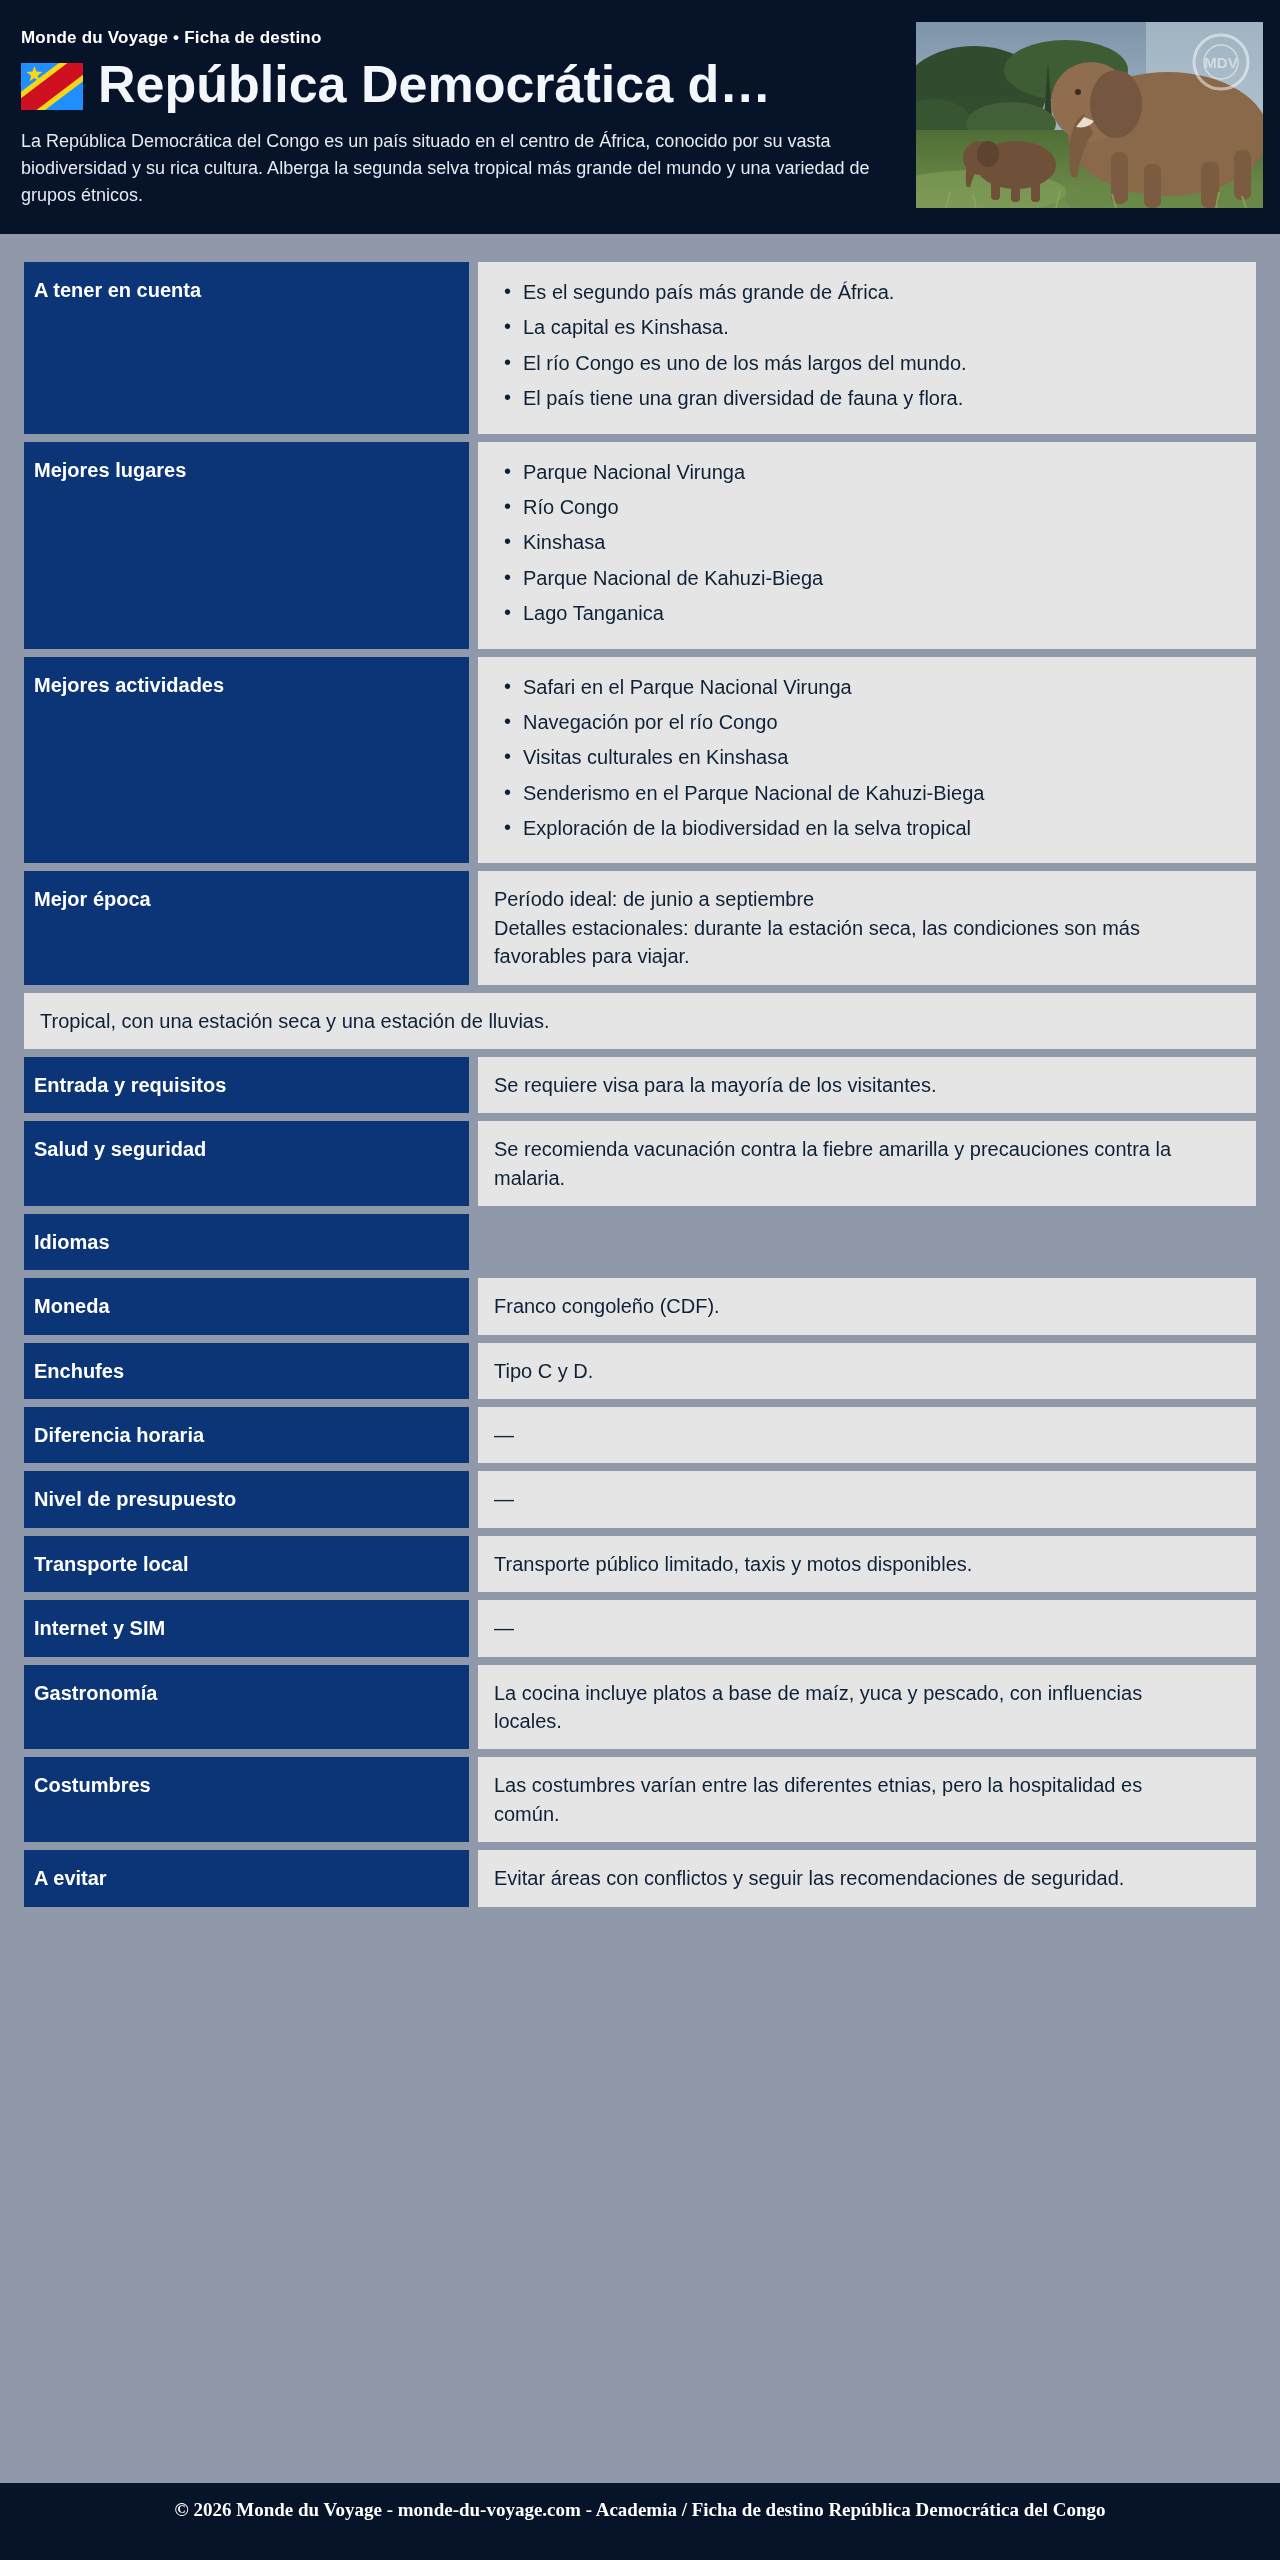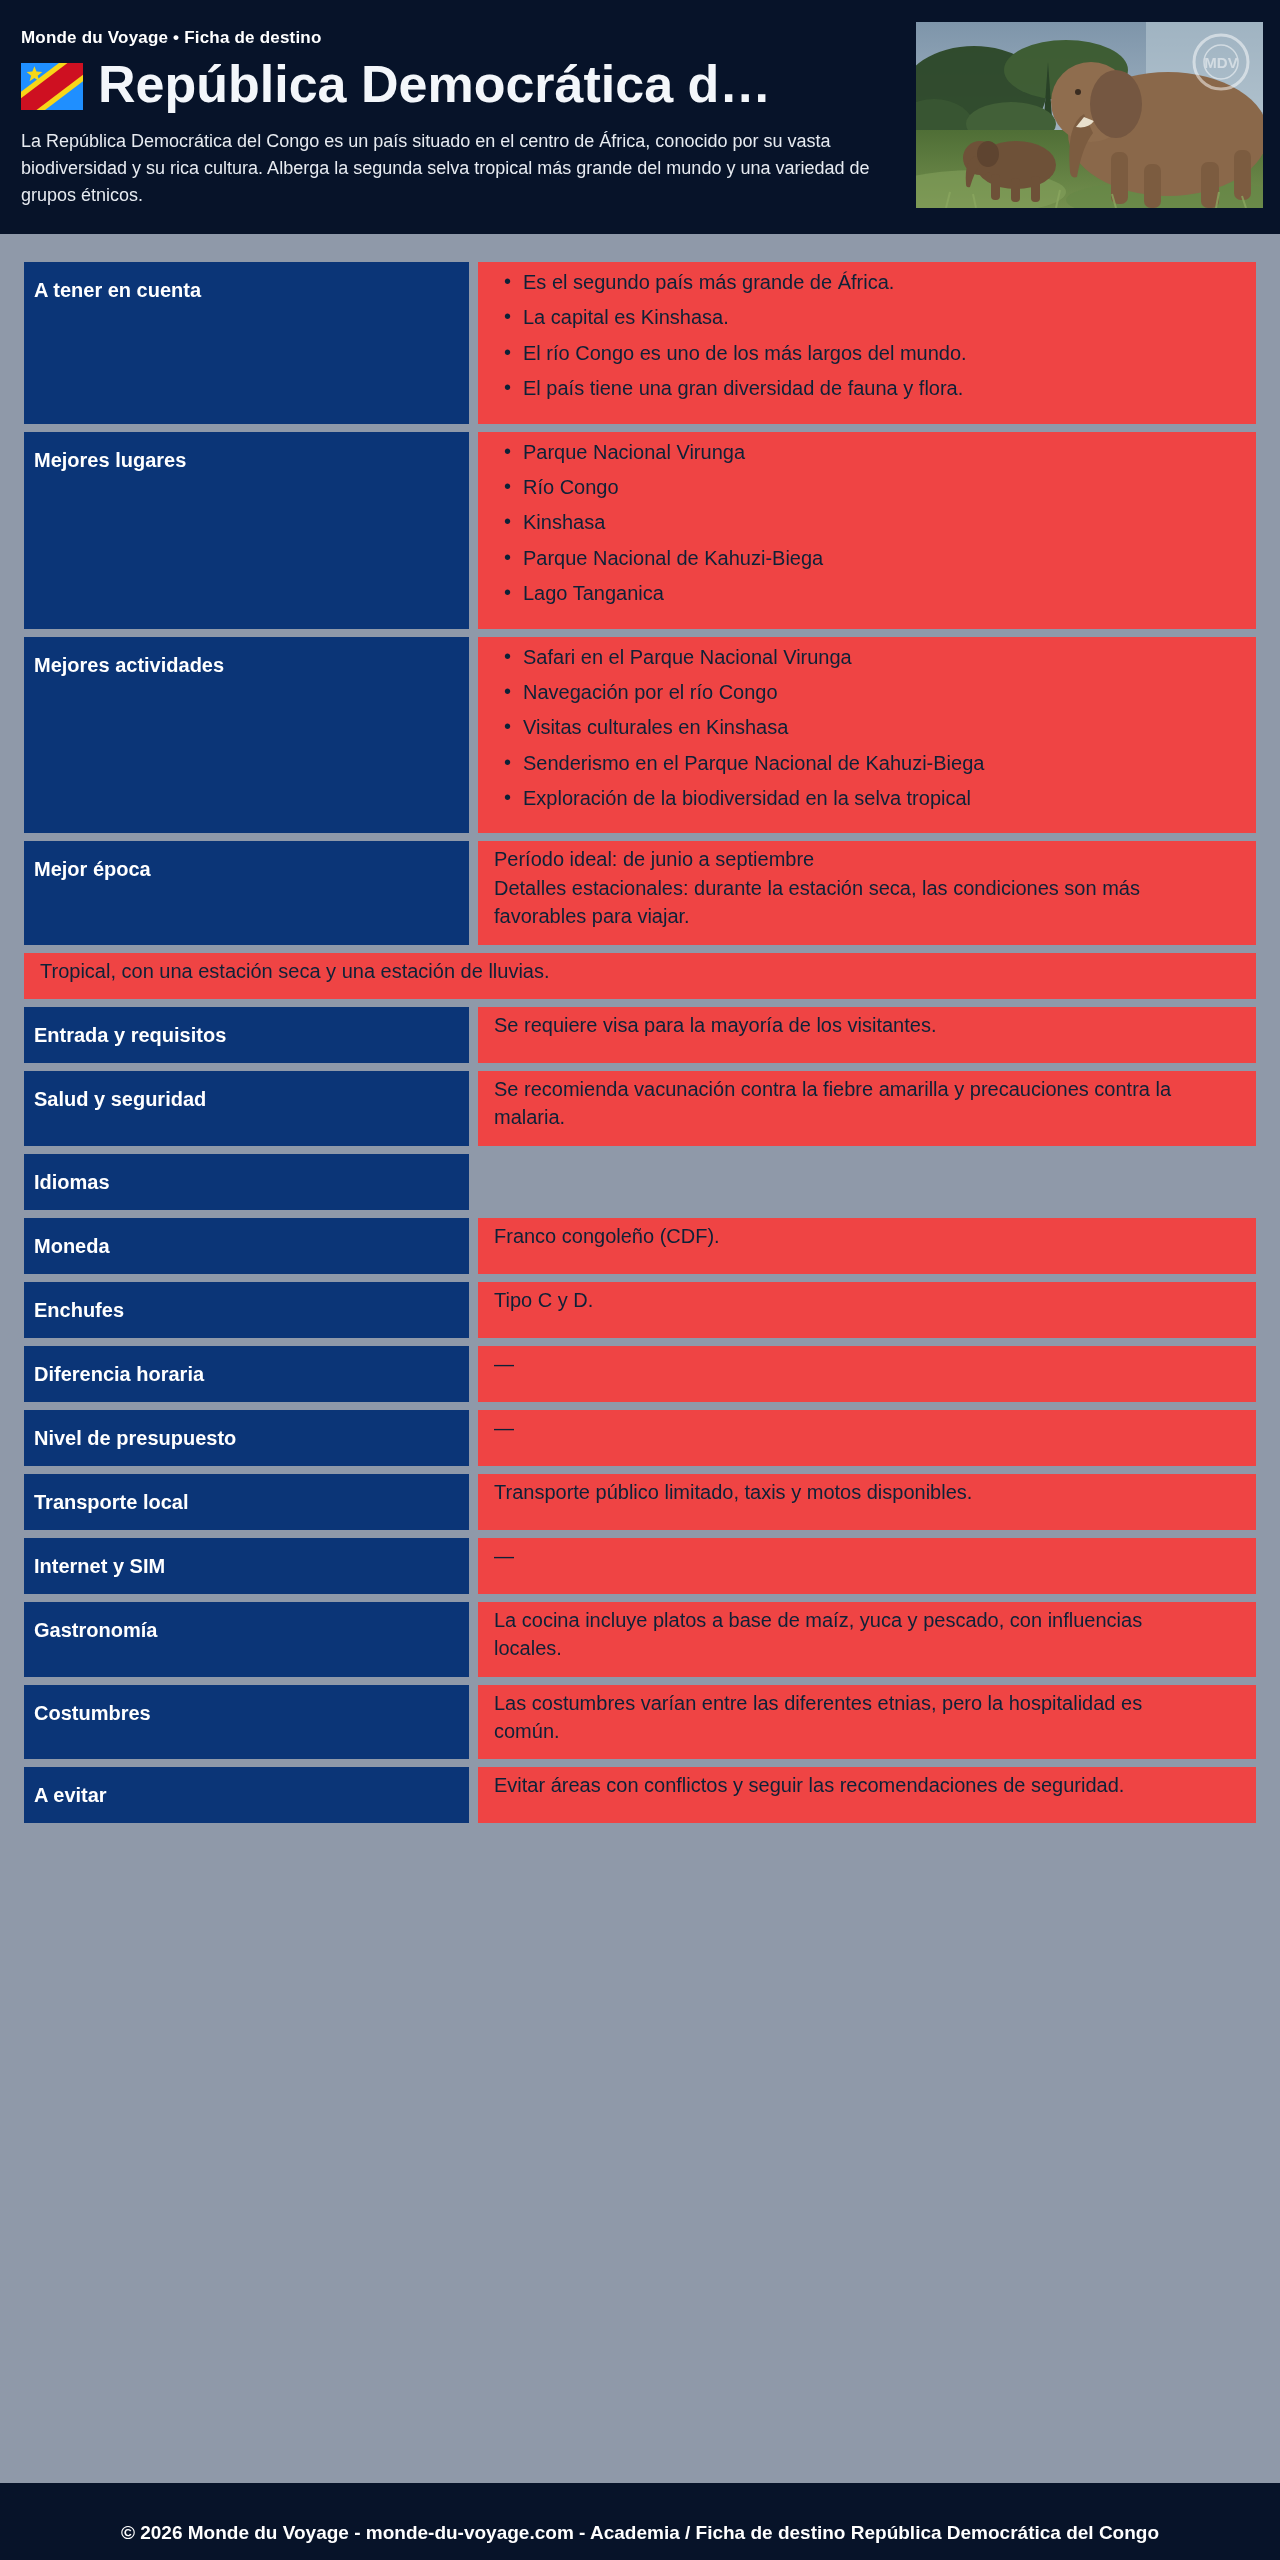--- a/index.html
+++ b/index.html
@@ -58,37 +58,37 @@
   }
   .row { display: flex; gap: 9px; }
   .row-label {
     flex: none; width: 445px;
     background: var(--label_bg, #0b3577);
     color: #ffffff; font-weight: bold; font-size: 20px;
     padding: 15px 10px; line-height: 1.3;
   }
   .row-content {
     flex: 1;
-    background: #ef4444;
+    background: #e5e5e5;
     color: var(--content_text, #0e2137);
     font-size: 20px; line-height: 1.42;
-    padding: 4px 70px 14px 16px;
+    padding: 14px 70px 14px 16px;
   }
   ul.bullets { margin: 2px 0 0; padding: 0 0 0 10px; list-style: none; }
   .bullets li { position: relative; padding-left: 19px; margin: 0 0 7px; }
   .bullets li::before { content: "•"; position: absolute; left: 0; top: -1px; }
   .row-content .line { margin: 0; }
 
   
   footer {
     margin-top: auto;
     flex: none;
     min-height: 77px;
     background: var(--header_bg, #071329);
-    display: flex; justify-content: center; align-items: flex-end;
+    display: flex; justify-content: center; align-items: flex-start; font-family: Liberation Serif, serif;
   }
   .footer-text {
     max-width: 1120px; margin: 13px 20px;
     color: #ffffff; font-weight: bold; font-size: 19px;
     line-height: 1.5; text-align: center;
   }
 </style>
 </head>
 <body>
 

